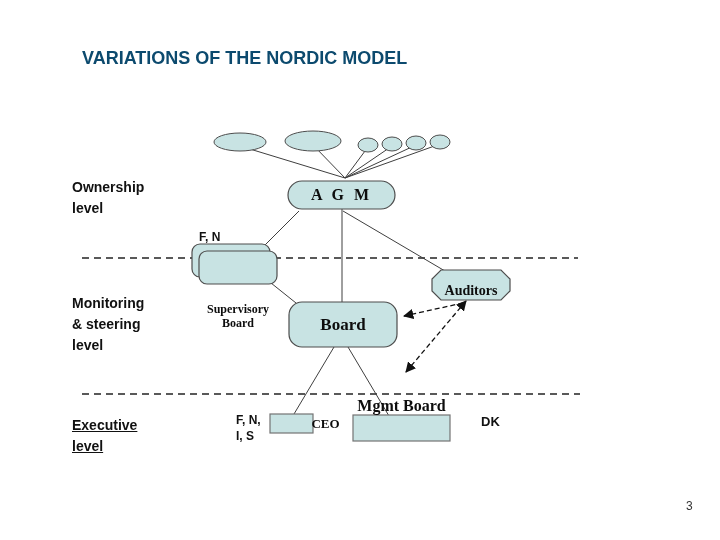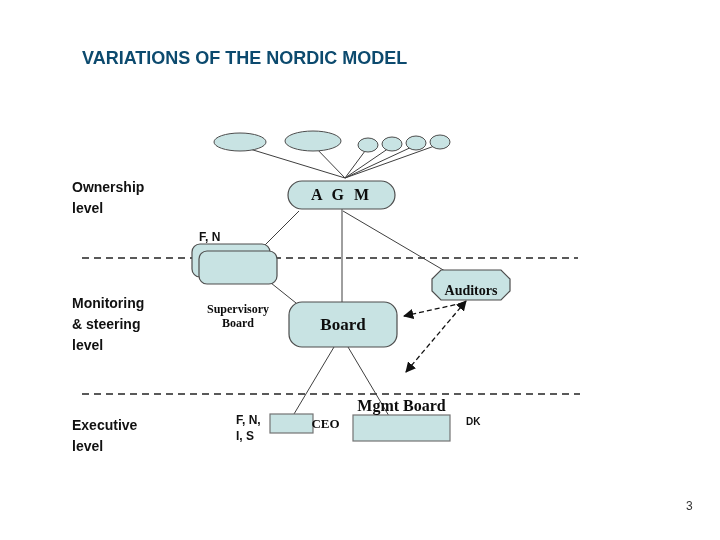--- a/index.html
+++ b/index.html
@@ -12,28 +12,28 @@
     font-size:18px;font-weight:bold;color:#0c4a6e;letter-spacing:0px;
     white-space:nowrap;
   }
   .level-label{
     position:absolute;left:72px;
     font-size:14px;font-weight:bold;color:#111;
     line-height:21px;white-space:pre-line;
   }
   #ownership-label{top:177px;}
   #monitoring-label{top:293px;}
-  #executive-label{top:415px;}
+  #executive-label{top:415px;text-decoration:underline;}
   .country-label{
     position:absolute;font-size:12px;font-weight:bold;color:#111;
     line-height:16px;white-space:pre-line;
   }
   #fn-label{left:199px;top:229px;}
   #fnis-label{left:236px;top:412px;}
-  #dk-label{left:466px;top:414px;font-size:10px;}
+  #dk-label{left:481px;top:414px;font-size:13px;}
   #page-number{
     position:absolute;left:686px;top:499px;
     font-size:12px;color:#333;
   }
   #diagram-svg{position:absolute;left:0;top:0;}
   .node-label{
     position:absolute;display:flex;align-items:center;justify-content:center;
     text-align:center;font-family:Liberation Serif, serif;font-weight:bold;
     color:#0d0d0d;white-space:pre-line;pointer-events:none;
   }

